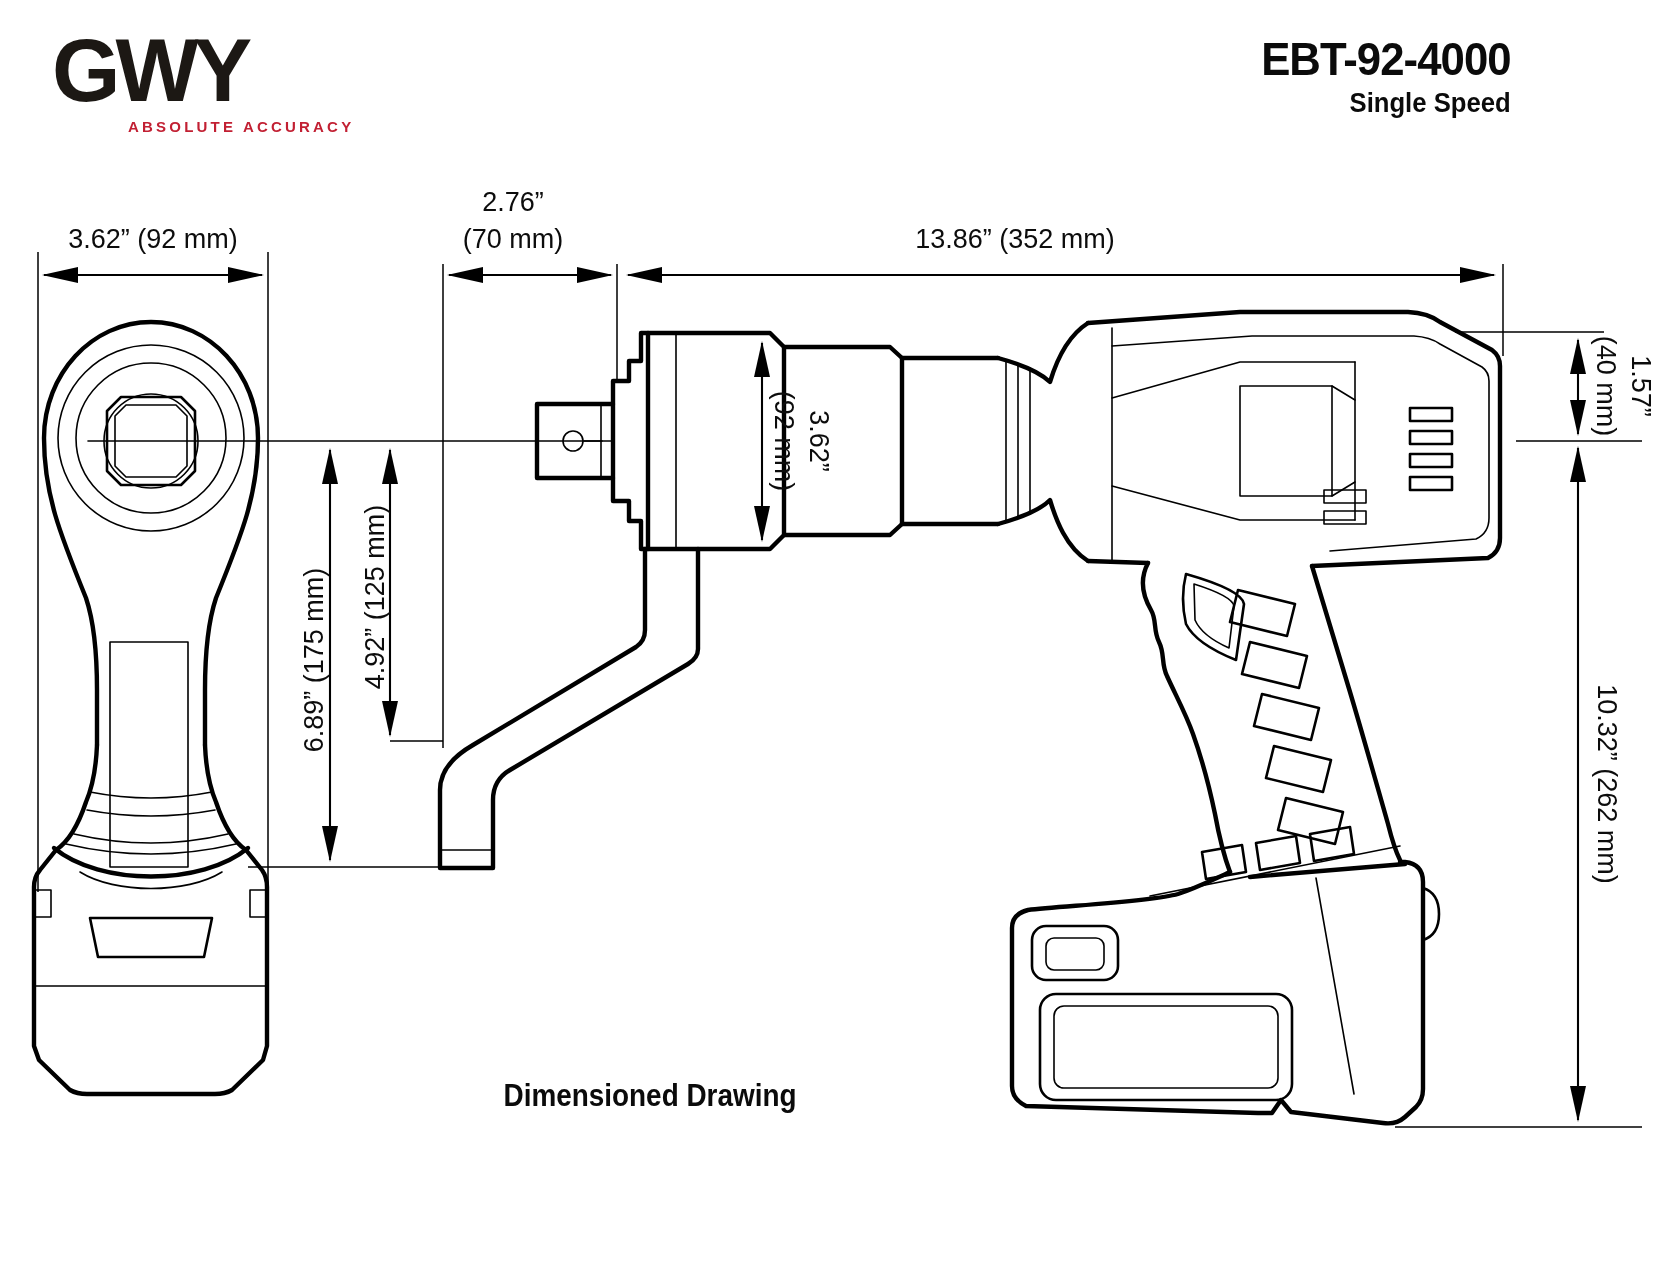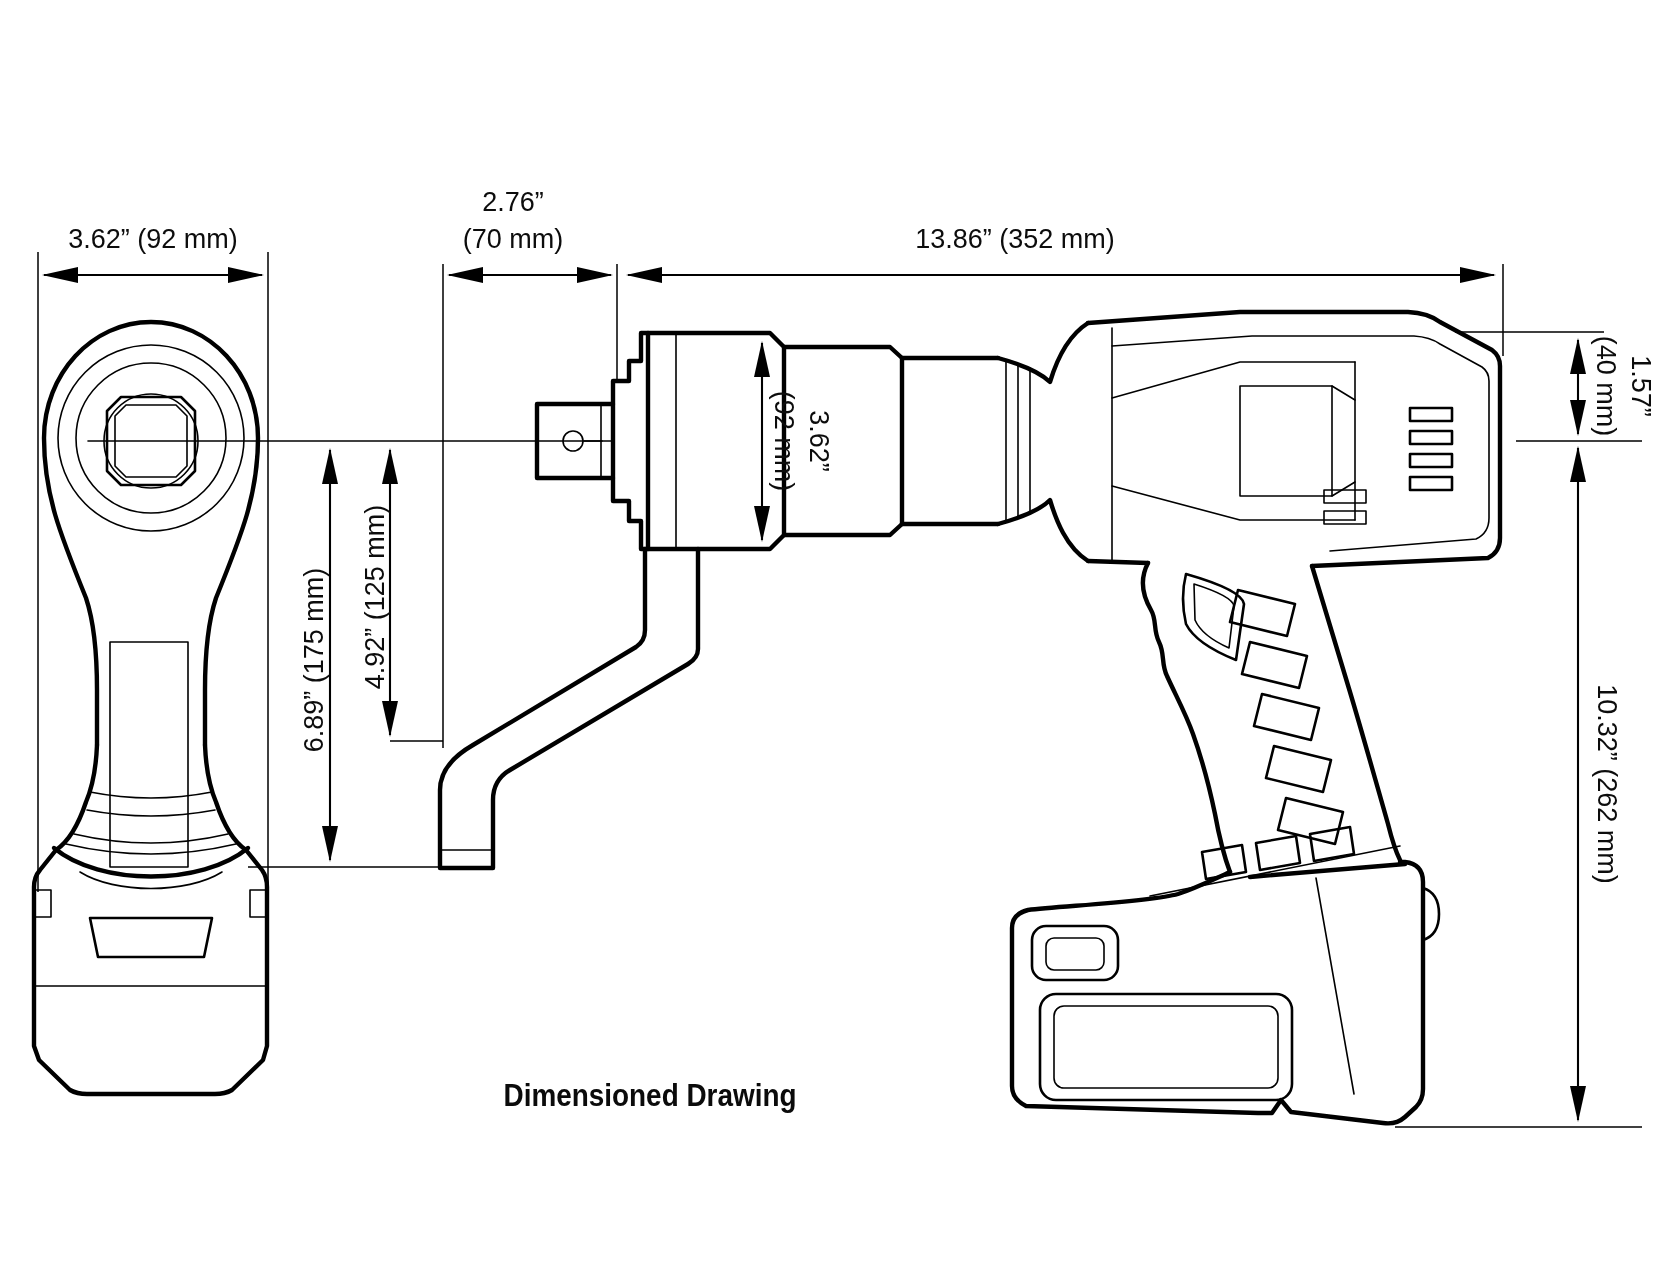--- a/index.html
+++ b/index.html
@@ -40,20 +40,28 @@
   .thin{fill:none;stroke:#000;stroke-width:1.6;stroke-linecap:round;stroke-linejoin:round;}
   .dimline{fill:none;stroke:#000;stroke-width:2.1;}
   .extline{fill:none;stroke:#000;stroke-width:1.5;}
   .dimtext{font-family:"Liberation Sans",sans-serif;font-size:27px;fill:#0c0c0c;}
 </style>
 </head>
 <body>
 
 <div class="page">
 
+  <div class="logo">
+    <div class="logo-text">GWY</div>
+    <div class="logo-tagline">ABSOLUTE ACCURACY</div>
+  </div>
+  <div class="title-block">
+    <div class="model">EBT-92-4000</div>
+    <div class="variant">Single Speed</div>
+  </div>
 
   <svg class="drawing-svg" width="1659" height="1264" viewBox="0 0 1659 1264">
     <defs>
       <marker id="arr" viewBox="0 0 36 20" markerWidth="36" markerHeight="20" refX="34" refY="10" orient="auto-start-reverse" markerUnits="userSpaceOnUse">
         <path d="M0,2 L36,10 L0,18 Z" fill="#000"></path>
       </marker>
     </defs>
 
     <g>
 

